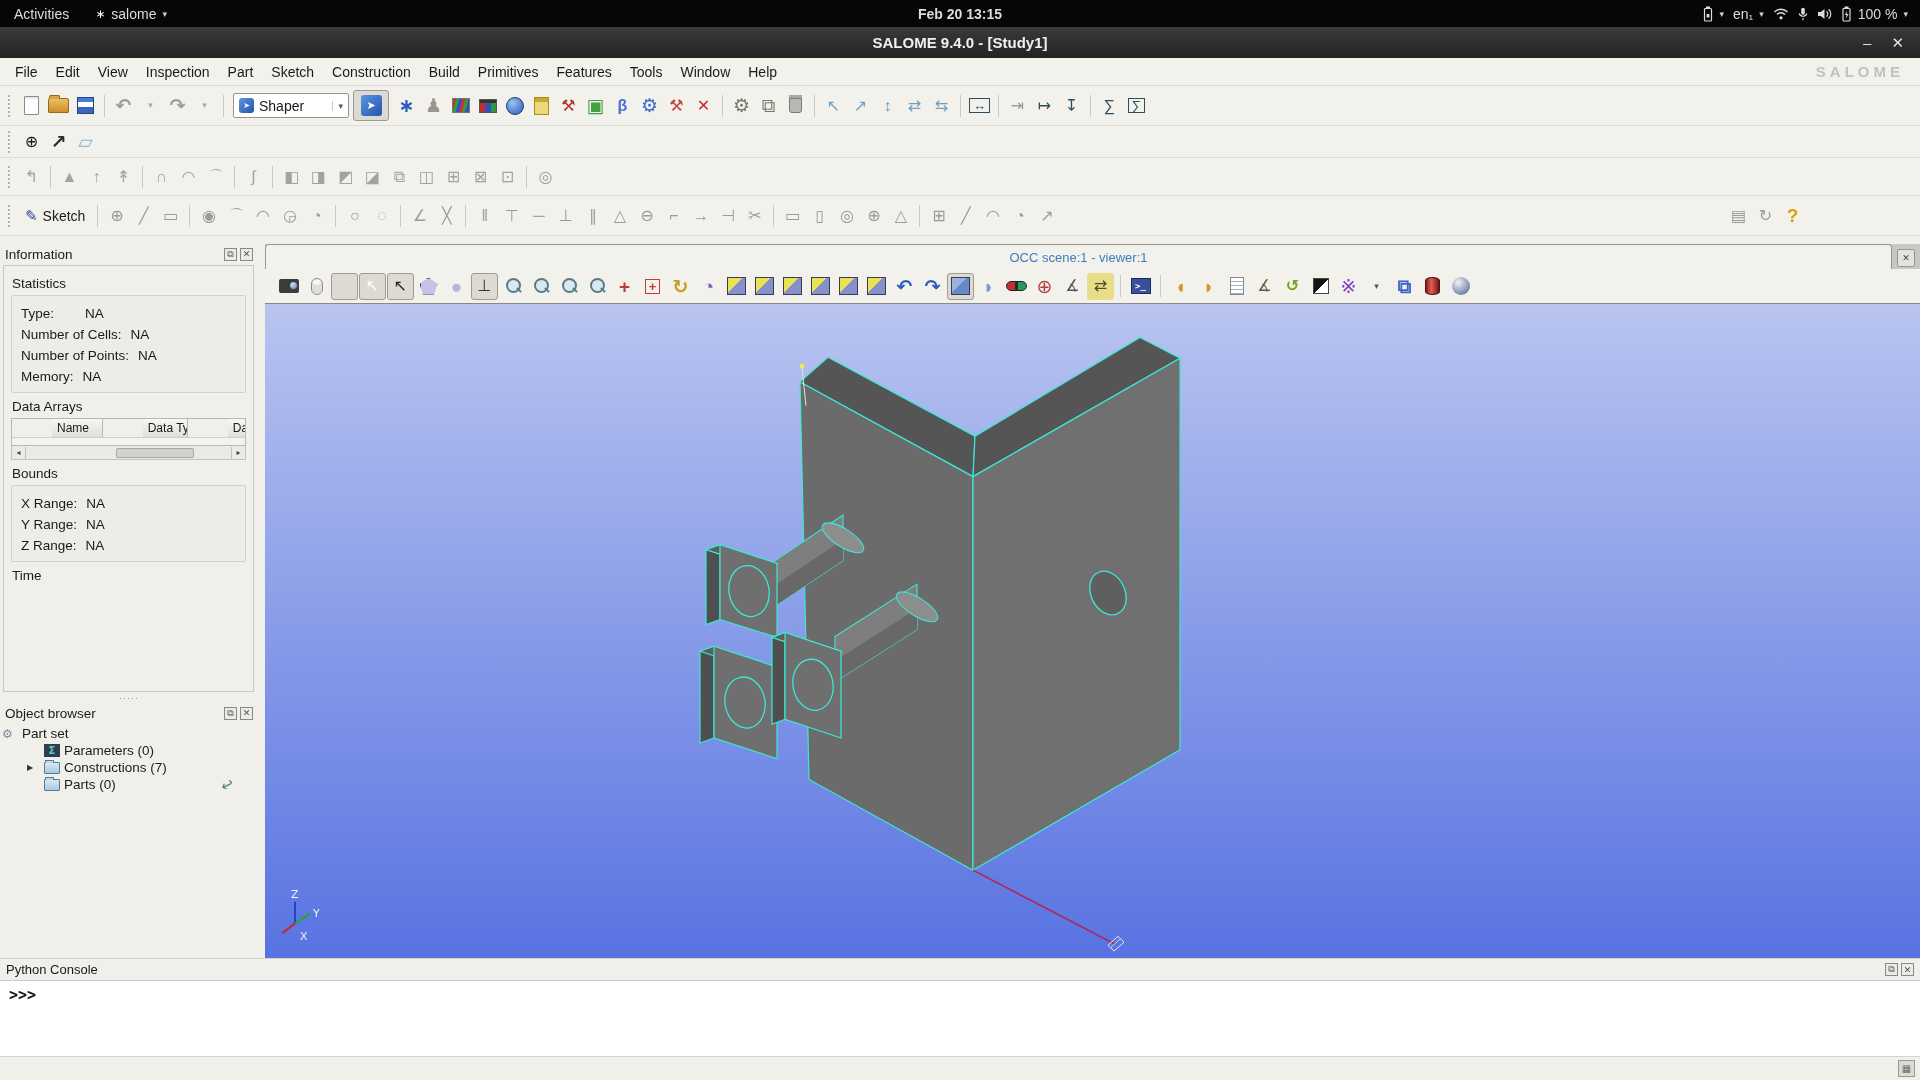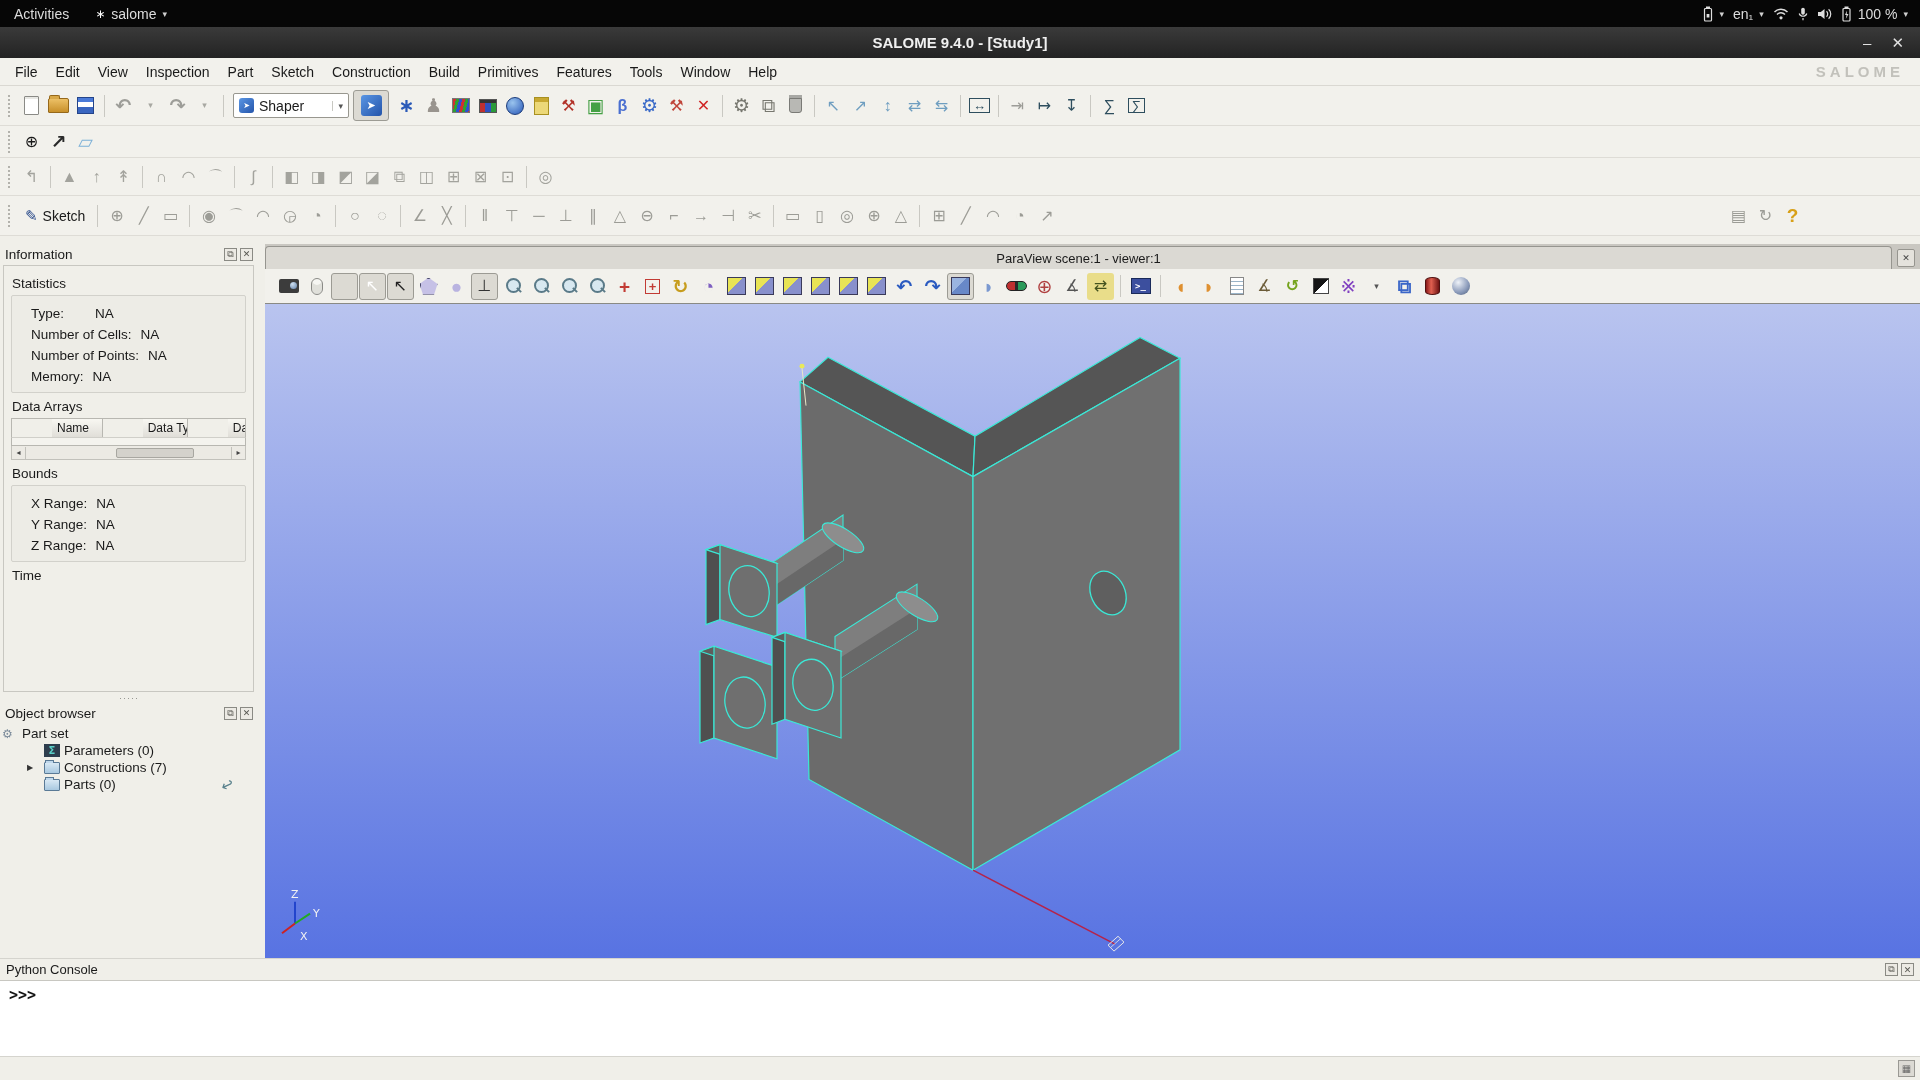--- a/index.html
+++ b/index.html
@@ -85,21 +85,21 @@
   .vsplit { width:7px; flex:none; }
   .rightcol { flex:1; display:flex; flex-direction:column; min-width:0; }
 
   
   .panehdr { height:20px; display:flex; align-items:center; padding:0 5px; font-size:13.5px; color:#1a1a1a; flex:none; }
   .phicons { margin-left:auto; display:flex; gap:3px; }
   .phico { width:13px; height:13px; border:1px solid #8a8a84; font-size:9px; color:#55554f; display:flex; align-items:center; justify-content:center; background:#eceae4; }
   .infopane { height:448px; flex:none; display:flex; flex-direction:column; }
   .inframe { border:1px solid #c8c7c1; margin:1px 4px 0 3px; padding:4px 7px 10px 7px; flex:1; }
   .seclabel { font-size:13.5px; margin:6px 0 4px 1px; }
-  .gbox { border:1px solid #d2d1cb; border-radius:2px; background:#edece6; padding:7px 9px 5px 19px; }
+  .gbox { border:1px solid #d2d1cb; border-radius:2px; background:#edece6; padding:7px 9px 5px 9px; }
   .kv { display:flex; gap:9px; line-height:21px; font-size:13.5px; }
   .thdr { display:flex; border:1px solid #b8b7b1; border-bottom:none; margin-top:2px; }
   .th { padding:2px 5px; font-size:12px; background:linear-gradient(#f8f7f2,#e0deD8); border-right:1px solid #b8b7b1; overflow:hidden; white-space:nowrap;margin-left:40px; }
   .th:last-child { border-right:none; }
   .tbody-empty { height:9px; background:#f4f3ee; border:1px solid #b8b7b1; border-top:1px solid #d0cfc9; }
   .trow-white { height:20px; background:#fff; border:1px solid #b8b7b1; border-top:none; }
   .hscroll { display:flex; align-items:center; height:14px; border:1px solid #c2c1bb; border-top:none; background:#eceae4; }
   .sarr { width:14px; height:12px; font-size:8px; display:flex; align-items:center; justify-content:center; color:#444; border-right:1px solid #c2c1bb; }
   .sarr:last-child { border-right:none; border-left:1px solid #c2c1bb; }
   .strack { flex:1; height:12px; position:relative; }
@@ -157,20 +157,21 @@
 
   <div class="gnome">
     <div class="left">
       <span class="g-item">Activities</span>
       <span class="g-item">
         <span class="app-ic">∗</span>
         <span>salome</span>
         <span class="caret">▾</span>
       </span>
     </div>
+    <div class="center">Feb 20 13:15</div>
     <div class="right">
       <span class="g-item">
         <svg class="stat-svg" width="10" height="16" viewBox="0 0 10 16">
             <rect x="3" y="0.5" width="4" height="2" fill="#ddd"></rect>
             <rect x="1.5" y="2.5" width="7" height="12.5" rx="1" fill="none" stroke="#ddd" stroke-width="1.2"></rect>
             <rect x="3.6" y="8" width="2.8" height="3.5" fill="#ddd"></rect>
           </svg>
         <span class="caret">▾</span>
       </span>
       <span class="g-item">
@@ -643,22 +644,22 @@
             <span class="showarrow">↩</span>
           </div>
         </div>
       </div>
     </aside>
 
     <div class="vsplit"></div>
 
     <section class="rightcol">
       <div class="tabstrip">
-        <div class="tab">
-            <span>ParaView scene:1 - viewer:1</span>
+        <div class="tab active">
+            <span>OCC scene:1 - viewer:1</span>
           </div>
         <div class="tabclose">✕</div>
       </div>
 
       <div class="vptb">
         <span class="tbi">
             <span class="g cam"></span>
           </span>
           <span class="tbi">
             <span class="g mouse"></span>

